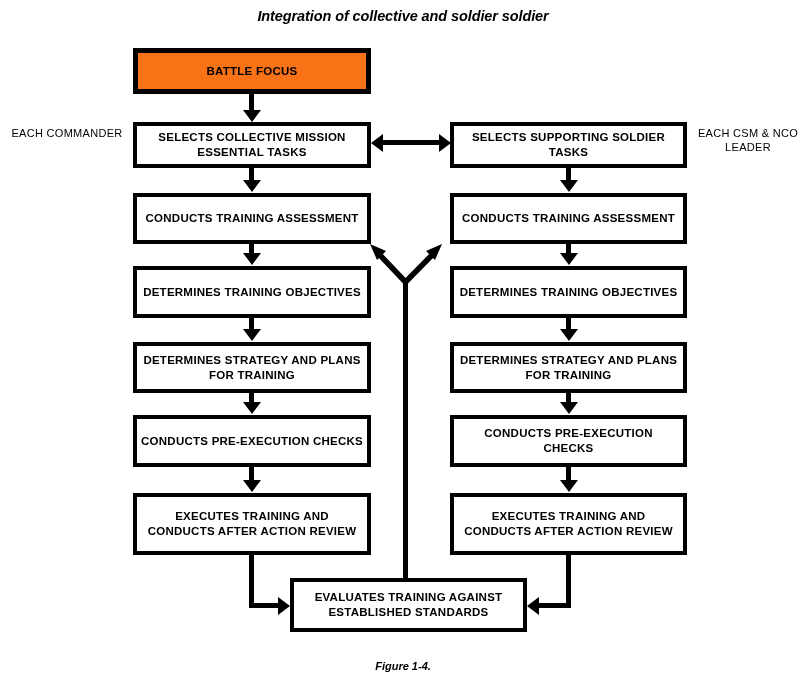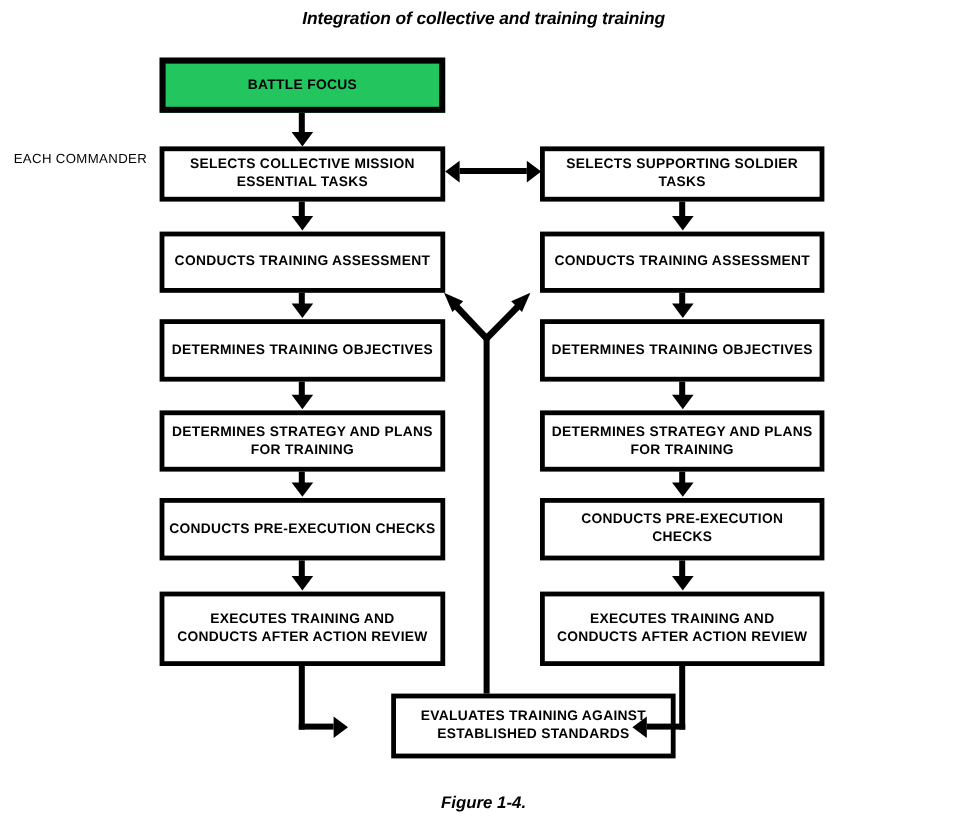--- a/index.html
+++ b/index.html
@@ -32,21 +32,21 @@
     font-weight: bold;
     font-style: italic;
     letter-spacing: -0.1px;
   }
   .fig-caption {
     position: absolute;
     left: 0;
     top: 660px;
     width: 806px;
     text-align: center;
-    font-size: 14px;
+    font-size: 11px;
     font-weight: bold;
     font-style: italic;
   }
 
   
   .side-label {
     position: absolute;
     font-size: 11px;
     font-weight: normal;
     letter-spacing: 0.3px;
@@ -66,21 +66,21 @@
     align-items: center;
     justify-content: center;
     text-align: center;
     font-size: 11.5px;
     font-weight: bold;
     letter-spacing: 0.25px;
     line-height: 1.3;
     padding: 2px 4px;
   }
   .node.highlight {
-    background: #22c55e;
+    background: #f97316;
     border-width: 5px;
   }
   .node .node-text { display: block; width: 100%; }
 
   
   .vline {
     position: absolute;
     background: #000000;
     width: 5px;
   }
@@ -119,23 +119,24 @@
     top: 240px;
     width: 112px;
     height: 50px;
   }
 </style>
 </head>
 <body>
 
 <div id="figure">
 
-  <div class="fig-title">Integration of collective and training training</div>
+  <div class="fig-title">Integration of collective and soldier soldier</div>
 
   <div class="side-label left">EACH COMMANDER</div>
+  <div class="side-label right">EACH CSM &amp; NCO LEADER</div>
 
   <div class="node highlight" style="left:133px; top:48px; width:238px; height:46px;">
     <span class="node-text">BATTLE FOCUS</span>
   </div>
   <div class="vline" style="left:249px; top:94px; height:18px;"></div>
   <div class="arrow-down" style="left:243px; top:110px;"></div>
 
   <div class="node" style="left:133px; top:122px; width:238px; height:46px;text-align:center;">
     <span class="node-text">SELECTS COLLECTIVE MISSION ESSENTIAL TASKS</span>
   </div>
@@ -211,21 +212,21 @@
   <div class="vline" style="left:566px; top:393px; height:10px;"></div>
   <div class="arrow-down" style="left:560px; top:402px;"></div>
 
   <div class="vline" style="left:566px; top:467px; height:14px;"></div>
   <div class="arrow-down" style="left:560px; top:480px;"></div>
 
   <div class="hline" style="left:383px; top:140px; width:56px;"></div>
   <div class="arrow-left" style="left:371px; top:134px;"></div>
   <div class="arrow-right" style="left:439px; top:134px;"></div>
 
-  <div class="node" style="left:290px; top:578px; width:237px; height:54px;margin-left:36px;">
+  <div class="node" style="left:290px; top:578px; width:237px; height:54px;">
     <span class="node-text">EVALUATES TRAINING AGAINST ESTABLISHED STANDARDS</span>
   </div>
 
   <div class="vline" style="left:249px; top:555px; height:53px;"></div>
   <div class="hline" style="left:249px; top:603px; width:29px;"></div>
   <div class="arrow-right" style="left:278px; top:597px;"></div>
 
   <div class="vline" style="left:566px; top:555px; height:53px;"></div>
   <div class="hline" style="left:539px; top:603px; width:32px;"></div>
   <div class="arrow-left" style="left:527px; top:597px;"></div>

